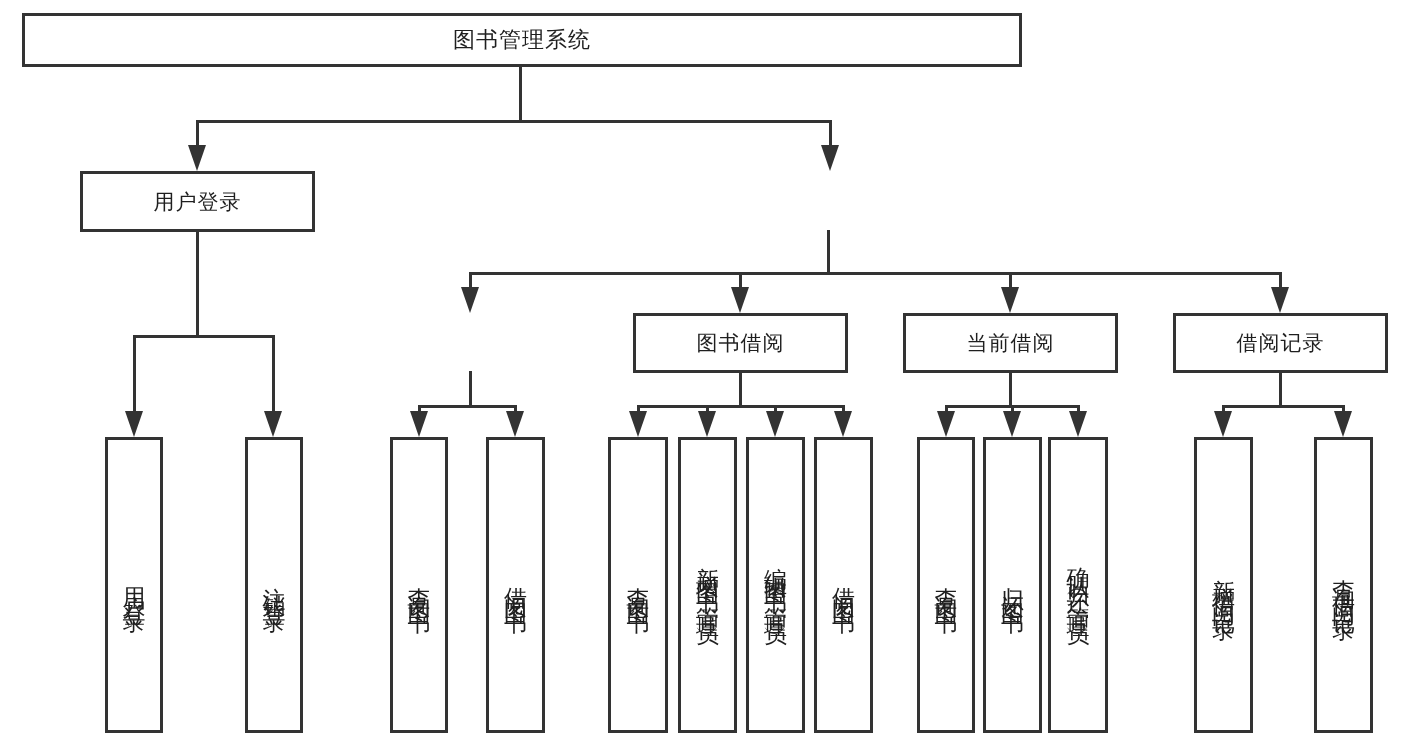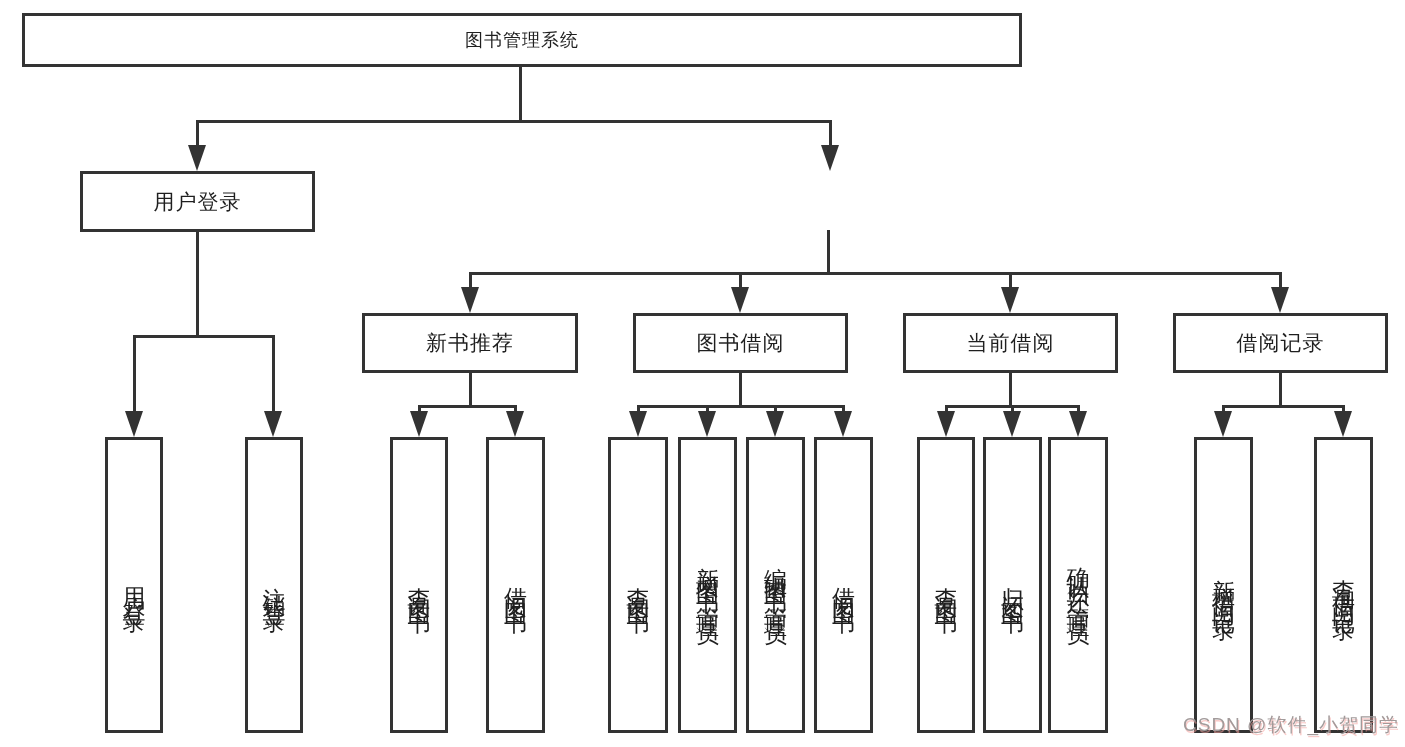--- a/index.html
+++ b/index.html
@@ -24,21 +24,21 @@
     align-items: center;
     justify-content: center;
     z-index: 2;
   }
   .box .hlabel {
     font-size: 21px;
     color: #1f1f1f;
     letter-spacing: 1px;
     white-space: nowrap;
   }
-  .box.root .hlabel { font-size: 18px; text-align: right; }
+  .box.root .hlabel { font-size: 22px; text-align: right; }
   .box.leaf .vtext {
     writing-mode: vertical-rl;
     text-orientation: mixed;
     font-size: 23px;
     letter-spacing: 8px;
     color: #1f1f1f;
     line-height: 1;
   }
   .vline {
     position: absolute;
@@ -104,23 +104,20 @@
   <div class="hline" style="left:469px; top:272px; width:813px;"></div>
   <div class="vline" style="left:469px; top:272px; height:18px;"></div>
   <div class="vline" style="left:739px; top:272px; height:18px;"></div>
   <div class="vline" style="left:1009px; top:272px; height:18px;"></div>
   <div class="vline" style="left:1279px; top:272px; height:18px;"></div>
   <div class="arrow" style="left:461px; top:287px;"></div>
   <div class="arrow" style="left:731px; top:287px;"></div>
   <div class="arrow" style="left:1001px; top:287px;"></div>
   <div class="arrow" style="left:1271px; top:287px;"></div>
 
-  <div class="box" style="left:362px; top:313px; width:216px; height:60px;">
-    <span class="hlabel">新书推荐</span>
-  </div>
   <div class="box" style="left:633px; top:313px; width:215px; height:60px;">
     <span class="hlabel">图书借阅</span>
   </div>
   <div class="box" style="left:903px; top:313px; width:215px; height:60px;">
     <span class="hlabel">当前借阅</span>
   </div>
   <div class="box" style="left:1173px; top:313px; width:215px; height:60px;">
     <span class="hlabel">借阅记录</span>
   </div>
 
@@ -195,15 +192,14 @@
     <span class="vtext">确认归还（管理员）</span>
   </div>
 
   <div class="box leaf" style="left:1194px; top:437px; width:59px; height:296px;">
     <span class="vtext">新增借阅记录</span>
   </div>
   <div class="box leaf" style="left:1314px; top:437px; width:59px; height:296px;">
     <span class="vtext">查询借阅记录</span>
   </div>
 
-  <div class="watermark">CSDN @软件_小贺同学</div>
 
 </div>
 
 </body></html>

